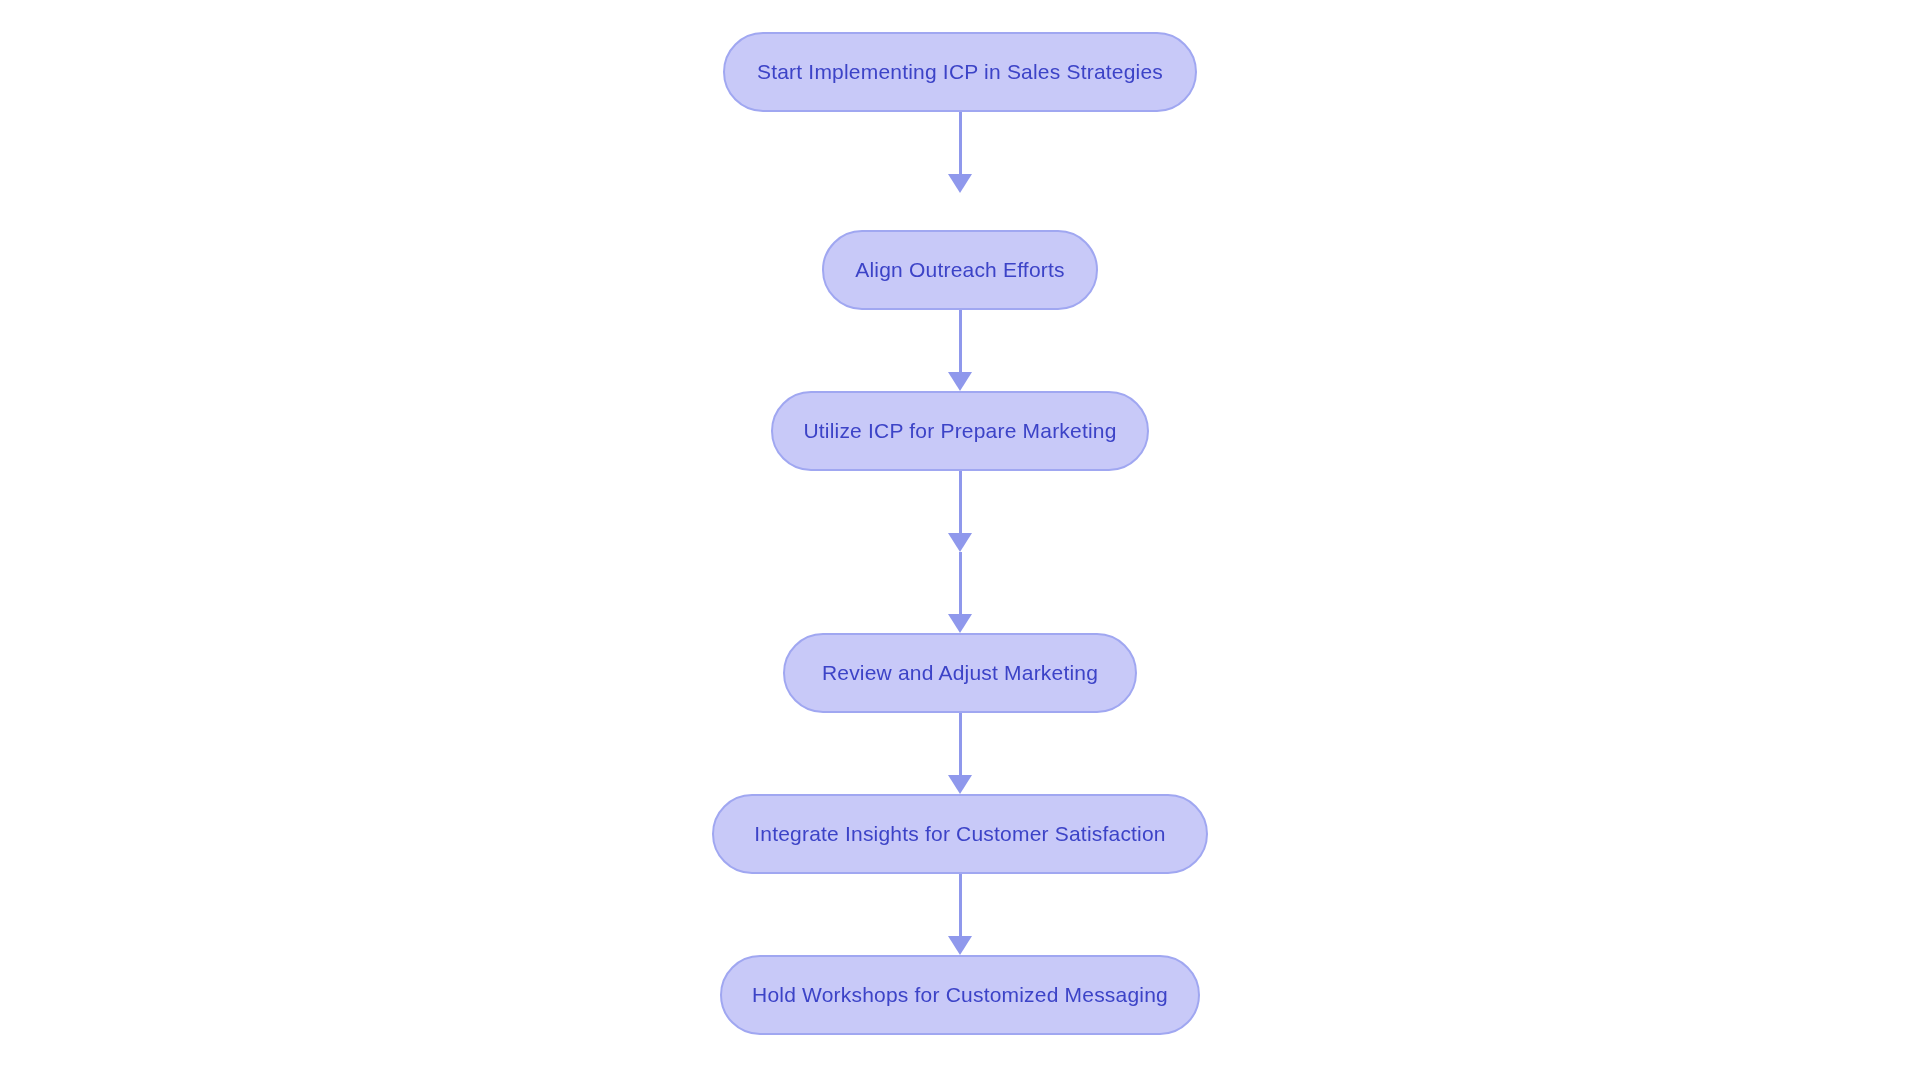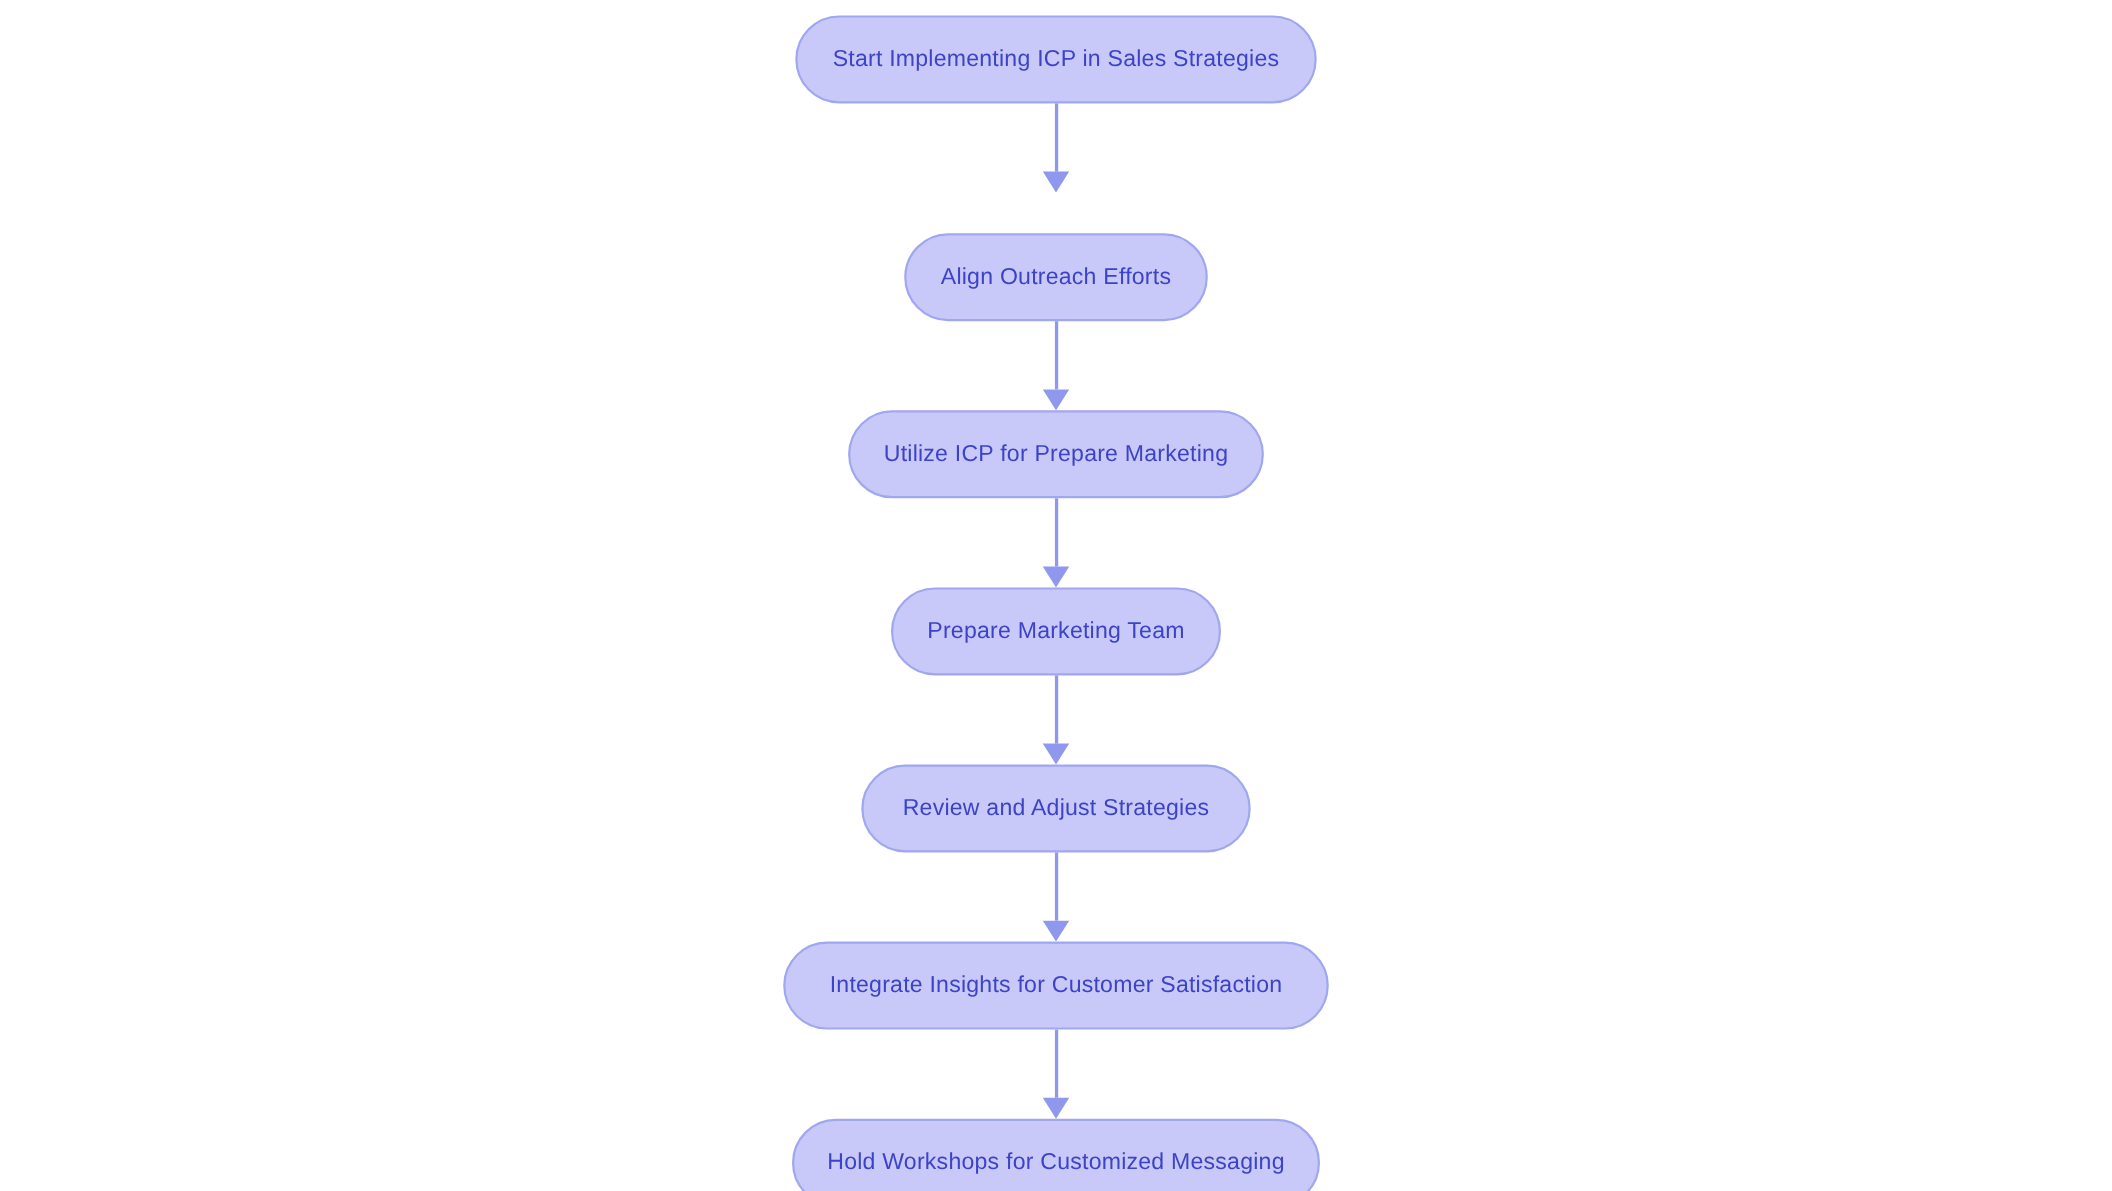--- a/index.html
+++ b/index.html
@@ -16,21 +16,21 @@
     background: var(--page-bg);
   }
   .canvas {
     position: relative;
     width: 1920px;
     height: 1083px;
     background: var(--page-bg);
     display: flex;
     flex-direction: column;
     align-items: center;
-    padding-top: 14px;
+    padding-top: 32px;
     overflow: hidden;
     font-family: "Liberation Sans", sans-serif;
   }
   .node {
     height: 80px;
     border-radius: 40px;
     background: var(--node-fill);
     border: 2px solid var(--node-border);
     color: var(--node-text-color);
     display: flex;
@@ -96,31 +96,28 @@
 
   <div class="node n3">
     <span>Utilize ICP for Prepare Marketing</span>
   </div>
 
   <div class="connector">
     <div class="line"></div>
     <div class="arrowhead"></div>
   </div>
 
-  <div class="node n4">
-    <span>Prepare Marketing Team</span>
-  </div>
 
   <div class="connector">
     <div class="line"></div>
     <div class="arrowhead"></div>
   </div>
 
   <div class="node n5">
-    <span>Review and Adjust Strategies</span>
+    <span>Review and Adjust Marketing</span>
   </div>
 
   <div class="connector">
     <div class="line"></div>
     <div class="arrowhead"></div>
   </div>
 
   <div class="node n6">
     <span>Integrate Insights for Customer Satisfaction</span>
   </div>

